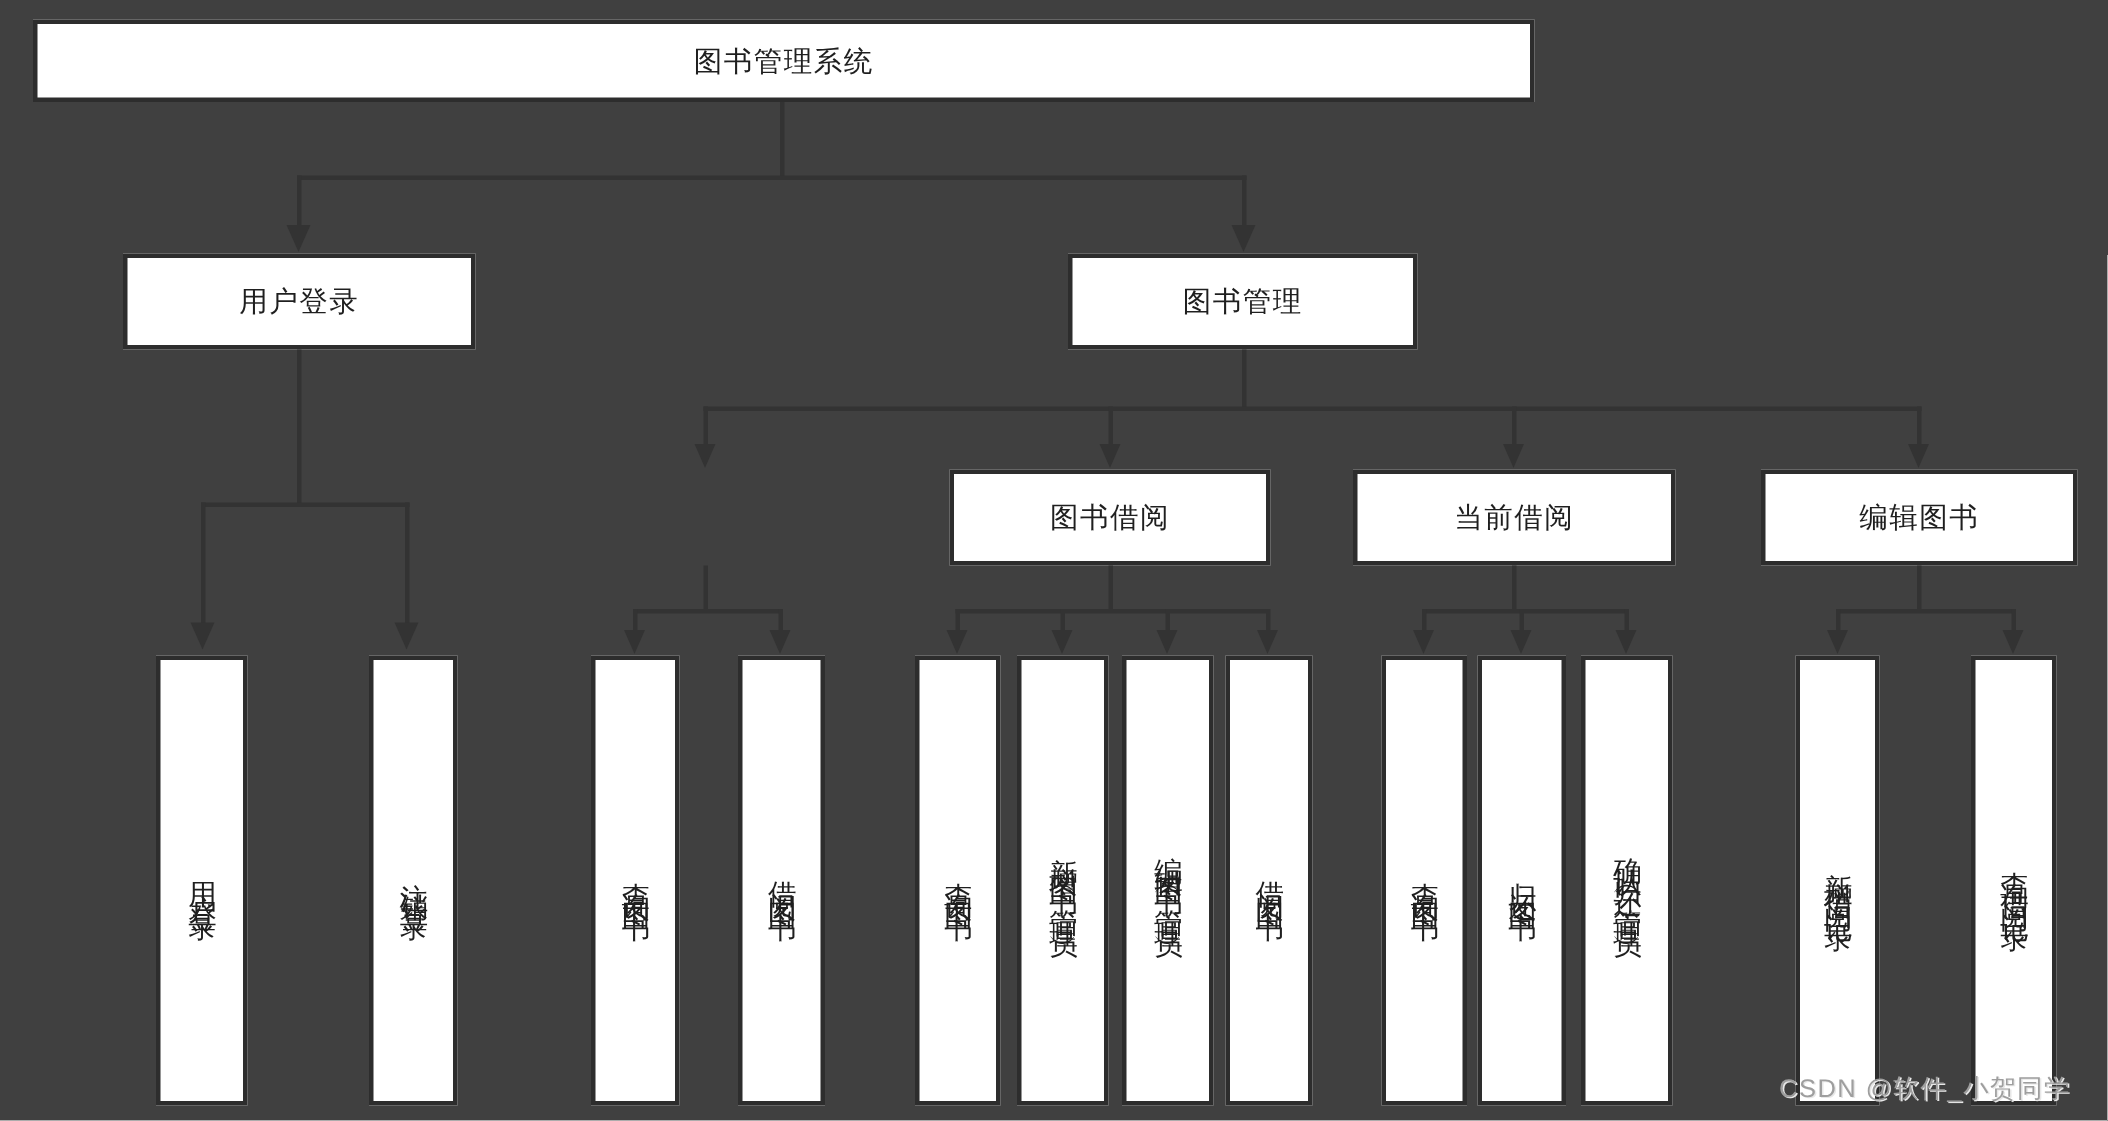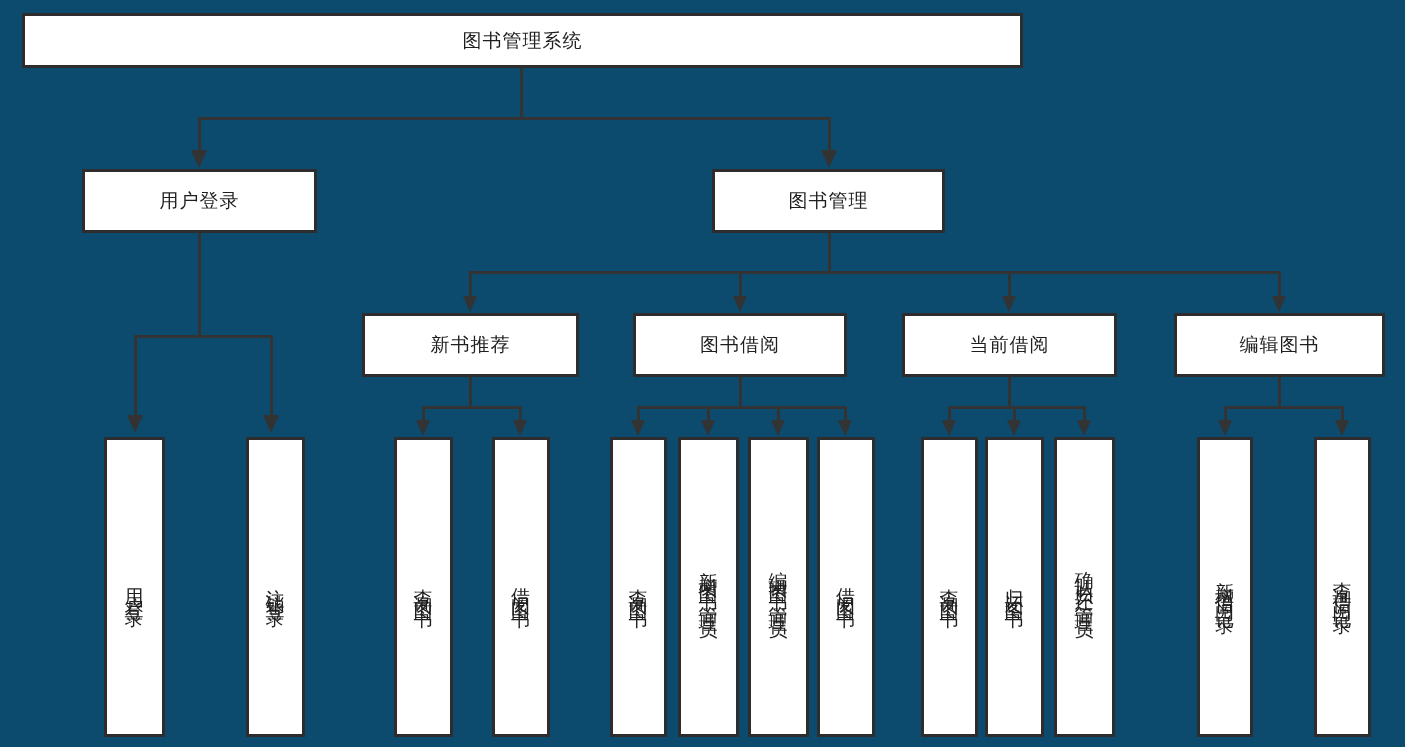--- a/index.html
+++ b/index.html
@@ -1,19 +1,19 @@
 <!DOCTYPE html>
 <html><head>
 <meta charset="utf-8">
 <style>
   html,body{margin:0;padding:0;background:#ffffff;}
   #canvas{
     position:relative;
     width:1405px;height:747px;
-    background:#0c4a6e;
+    background:#404040;
     font-family:"Liberation Sans","DejaVu Sans",sans-serif;
     color:#1f1f1f;
     overflow:hidden;
   }
   .box{
     position:absolute;
     box-sizing:border-box;
     border:3px solid #2d2d2d;
     background:#ffffff;
     display:flex;
@@ -83,23 +83,20 @@
   <div class="hl" style="left:469px;top:271px;width:812px;"></div>
   <div class="vl" style="left:469px;top:271px;height:27px;"></div>
   <div class="arr s" style="left:463px;top:296px;"></div>
   <div class="vl" style="left:739px;top:271px;height:27px;"></div>
   <div class="arr s" style="left:733px;top:296px;"></div>
   <div class="vl" style="left:1008px;top:271px;height:27px;"></div>
   <div class="arr s" style="left:1002px;top:296px;"></div>
   <div class="vl" style="left:1278px;top:271px;height:27px;"></div>
   <div class="arr s" style="left:1272px;top:296px;"></div>
 
-  <div class="box" style="left:362px;top:313px;width:217px;height:64px;">
-    <span>新书推荐</span>
-  </div>
   <div class="box" style="left:902px;top:313px;width:215px;height:64px;">
     <span>当前借阅</span>
   </div>
   <div class="box" style="left:633px;top:313px;width:214px;height:64px;">
     <span>图书借阅</span>
   </div>
   <div class="box" style="left:1174px;top:313px;width:211px;height:64px;">
     <span>编辑图书</span>
   </div>
 
@@ -174,14 +171,15 @@
     <span class="vtext">确认归还（管理员）</span>
   </div>
 
   <div class="box leaf" style="left:1197px;width:56px;">
     <span class="vtext">新增借阅记录</span>
   </div>
   <div class="box leaf" style="left:1314px;width:57px;">
     <span class="vtext">查询借阅记录</span>
   </div>
 
+  <div class="watermark">CSDN @软件_小贺同学</div>
 
 </div>
 
 </body></html>

